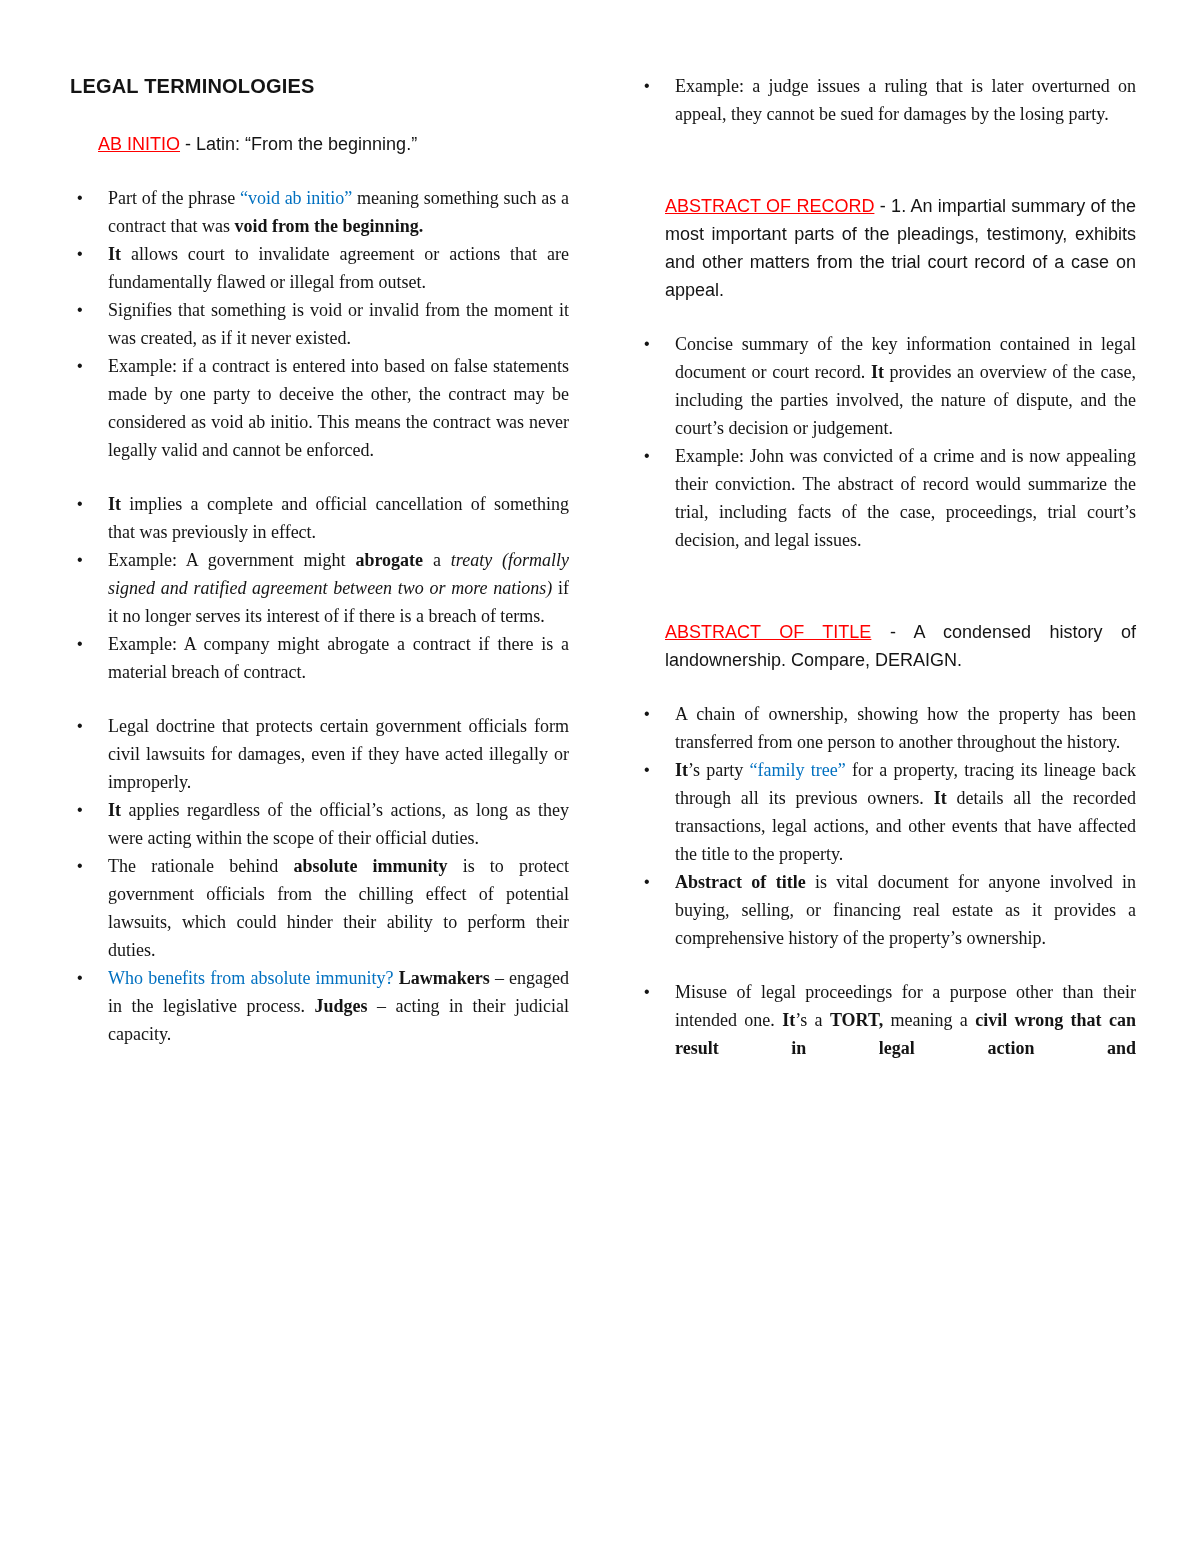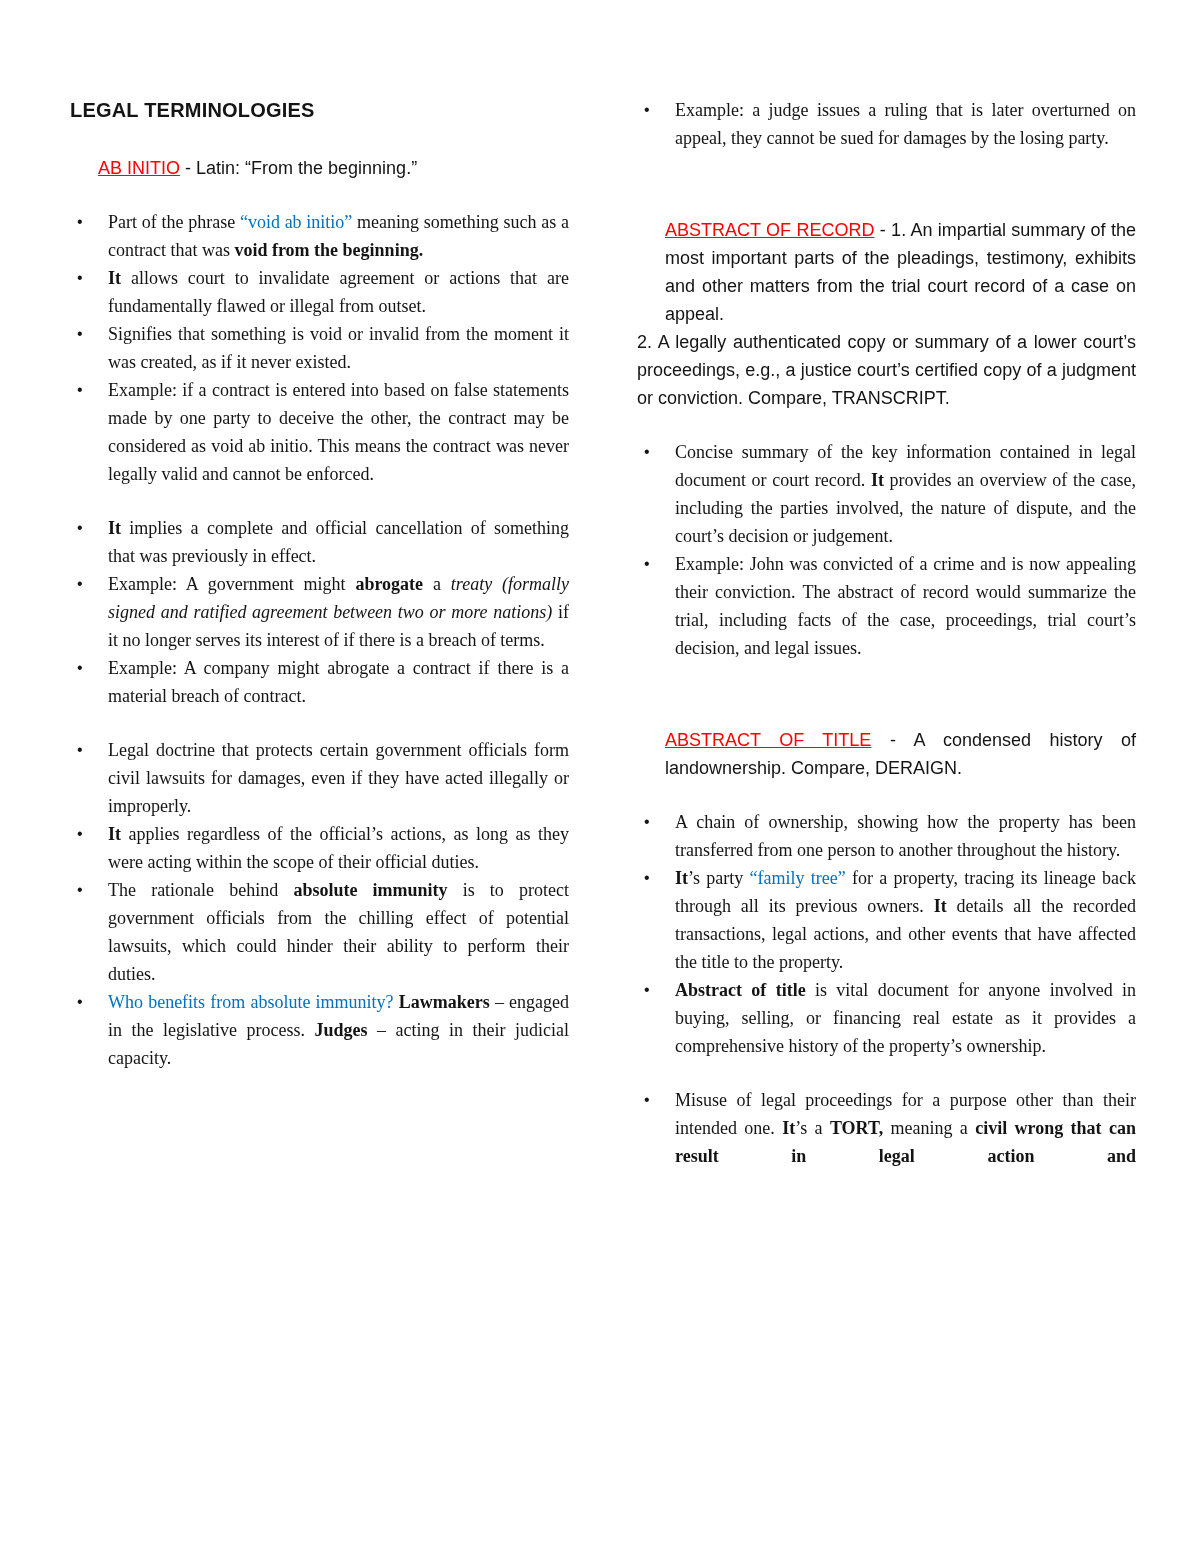--- a/index.html
+++ b/index.html
@@ -2,21 +2,21 @@
 <html style="--term-red: #ff0000; --accent-blue: #0070c0; --body-text: #141414; --page-background: #ffffff;"><head>
 <meta charset="utf-8">
 <style>
   html, body { margin: 0; padding: 0; background: #ffffff; }
   .page {
     position: relative;
     width: 1200px;
     height: 1553px;
     box-sizing: border-box;
     background: var(--page-background, #ffffff);
-    padding: 96px 64px 30px 70px;
+    padding: 72px 64px 30px 70px;
     font-family: "Liberation Sans", sans-serif;
     font-size: 18px;
     line-height: 28px;
     color: var(--body-text, #141414);
     overflow: hidden;
   }
   .cols { display: flex; gap: 68px; }
   .col { flex: 0 0 499px; width: 499px; }
   h1.title {
     font-size: 20px;
@@ -107,21 +107,20 @@
 
     <div class="col">
       <ul class="blist first">
         <li>
           <span class="dot">•</span>
           <span class="bt"><span>Example: a judge issues a ruling that is later overturned on appeal, they cannot be sued for damages by the losing party.</span></span>
         </li>
       </ul>
 
       <p class="term"><span class="u c-red">ABSTRACT OF RECORD</span><span> - 1. An impartial summary of the most important parts of the pleadings, testimony, exhibits and other matters from the trial court record of a case on appeal.</span></p>
-      <p class="term-cont"><span>2. A legally authenticated copy or summary of a lower court’s proceedings, e.g., a justice court’s certified copy of a judgment or conviction. Compare, TRANSCRIPT.</span></p>
       <ul class="blist">
         <li>
           <span class="dot">•</span>
           <span class="bt"><span>Concise summary of the key information contained in legal document or court record. </span><span class="b">It</span><span> provides an overview of the case, including the parties involved, the nature of dispute, and the court’s decision or judgement.</span></span>
         </li>
         <li>
           <span class="dot">•</span>
           <span class="bt"><span>Example: John was convicted of a crime and is now appealing their conviction. The abstract of record would summarize the trial, including facts of the case, proceedings, trial court’s decision, and legal issues.</span></span>
         </li>
       </ul>

